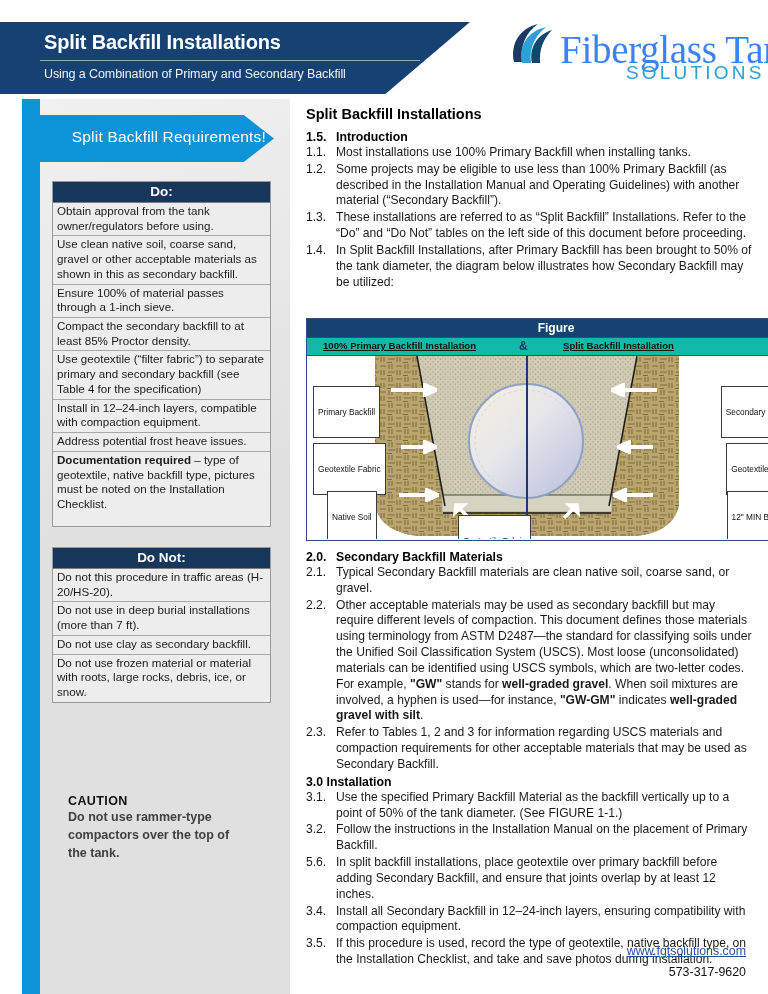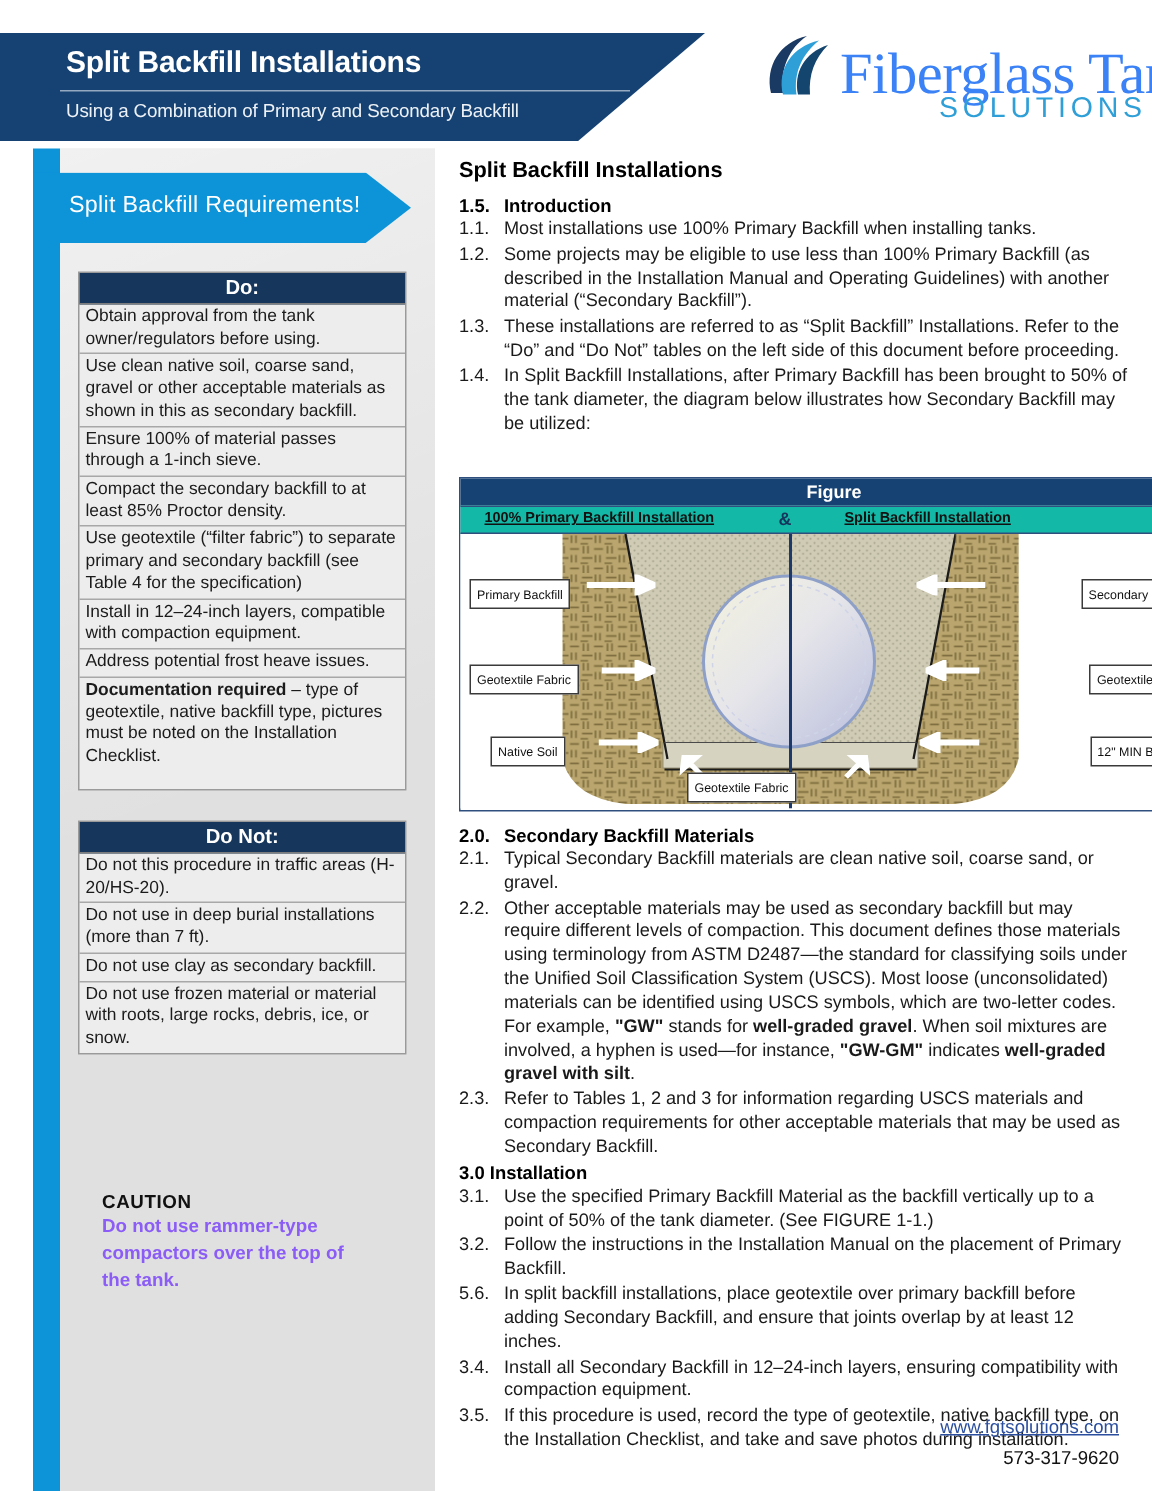--- a/index.html
+++ b/index.html
@@ -59,21 +59,21 @@
     pointer-events:none;
   }
   .ribbon {
     position: absolute; left: 22px; top: 115px; width: 252px; height: 47px;
     background: #0d93d8;
     -webkit-clip-path: polygon(0 0, 88% 0, 100% 50%, 88% 100%, 0 100%);
     clip-path: polygon(0 0, 88% 0, 100% 50%, 88% 100%, 0 100%);
   }
   .ribbon-label {
     position: absolute; left: 46px; top: 128px; width: 220px;
-    color: #ffffff; font-size: 15.5px; letter-spacing: .2px;
+    color: #ffffff; font-size: 15.5px; letter-spacing: .2px; text-align: right;
   }
 
   
   .tbl { position: absolute; left: 52px; width: 219px; border: 1px solid #9a9a9a; background:#ededed;}
   .tbl-do { top: 181px; }
   .tbl-donot { top: 547px; }
   .tbl-head {
     background: #16365c; color: #fff; text-align: center;
     font-size: 13.5px; font-weight: bold; padding: 2px 0 3px;
     border-bottom: 1px solid #7d7d7d;
@@ -84,21 +84,21 @@
   }
   .tbl-row:last-child { border-bottom: none; }
   .tbl-row b { font-weight: bold; }
 
   .caution-title {
     position: absolute; left: 68px; top: 778px;
     font-size: 12.5px; font-weight: bold; color: #111; letter-spacing: .4px; margin-top: 16px;
   }
   .caution-body {
     position: absolute; left: 68px; top: 808px; width: 180px;
-    font-size: 12.5px; font-weight: bold; color: #8b5cf6; line-height: 1.45;
+    font-size: 12.5px; font-weight: bold; color: #404040; line-height: 1.45;
   }
 
   
   .content { position: absolute; left: 306px; top: 106px; width: 448px; }
   .doc-title { font-size: 14.5px; font-weight: bold; color: #000; margin-bottom: 8px; }
   .sec-head { font-size: 12.3px; font-weight: bold; color: #000; margin: 1px 0 1px; }
   .sec-head .num { display: inline-block; width: 30px; }
   .clause { display: flex; font-size: 12.1px; color: #1a1a1a; line-height: 1.31; margin-bottom: 1px; }
   .clause .num { flex: 0 0 30px; }
   .clause .txt { flex: 1 1 auto; }
@@ -122,21 +122,21 @@
   }
   .fig-sub-l { left: 16px; text-decoration: underline; }
   .fig-amp   { left: 212px; font-size: 12px; color:#16365c; top:1px; }
   .fig-sub-r { left: 256px; text-decoration: underline; }
 
   .fig-body { position: relative; height: 183px; overflow: hidden; background:#fff; }
   .fig-divider { position: absolute; left: 219px; top: 0; width: 2px; height: 183px; background: #1b3a6b; z-index: 6; }
 
   .callout {
     position: absolute; background: #fff; border: 1px solid #3a3a3a;
-    font-size: 8.3px; color: #111; padding: 4px 4px; white-space: nowrap; z-index: 8;
+    font-size: 8.3px; color: #111; padding: 20px 4px; white-space: nowrap; z-index: 8;
   }
   .arrow { position: absolute; z-index: 7; }
 
   
   .foot-url {
     position: absolute; right: 22px; top: 944px;
     font-size: 12.4px; color: #2b4f9e; text-decoration: underline;
   }
   .foot-tel {
     position: absolute; right: 22px; top: 965px;

